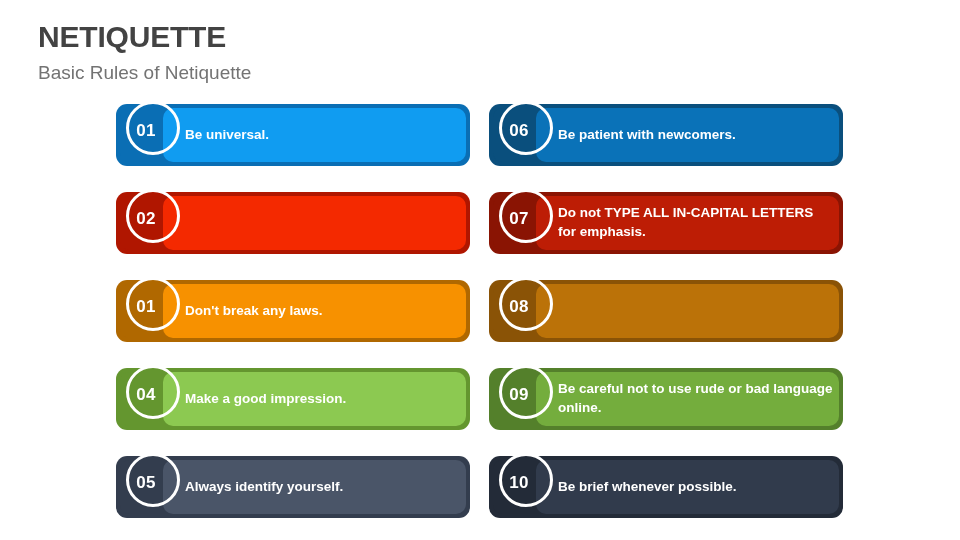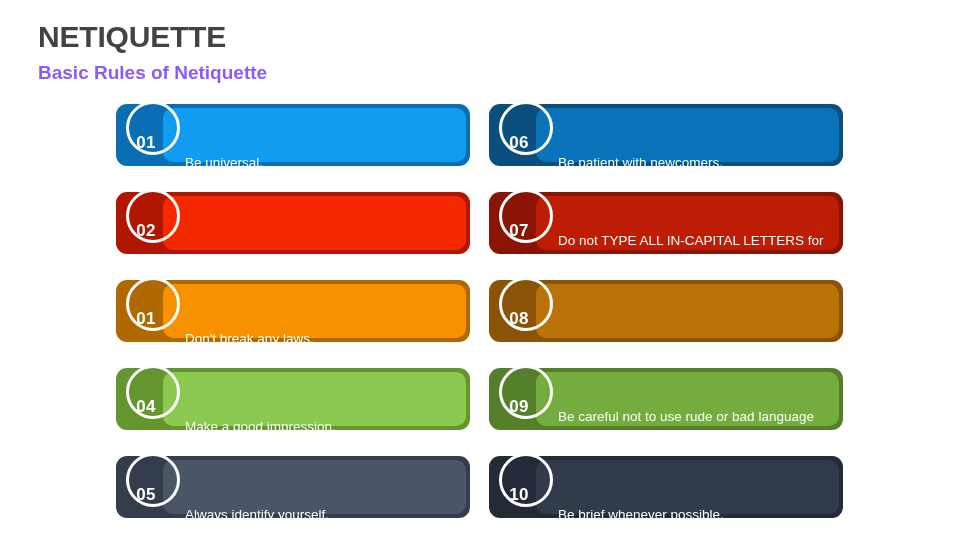--- a/index.html
+++ b/index.html
@@ -27,22 +27,22 @@
     font-size: 30px;
     font-weight: bold;
     color: #434343;
     letter-spacing: -0.2px;
     line-height: 1.1;
     margin: 0;
     white-space: nowrap;
   }
   #page-subtitle {
     font-size: 19px;
-    font-weight: bold;
-    color: #8b5cf6;
+    font-weight: normal;
+    color: #737373;
     margin: 10px 0 0 0;
     line-height: 1.1;
     white-space: nowrap;
   }
 
   
   #rules-grid {
     position: absolute;
     left: 0;
     top: 0;
@@ -106,21 +106,21 @@
     height: 54px;
     border: 3px solid #ffffff;
     border-radius: 50%;
     box-sizing: border-box;
     pointer-events: none;
   }
 
   .badge-number {
     position: absolute;
     left: 4px;
-    top: 12px;
+    top: 0px;
     width: 52px;
     height: 54px;
     display: flex;
     align-items: center;
     justify-content: center;
     color: #ffffff;
     font-size: 17px;
     font-weight: bold;
     letter-spacing: 0.3px;
   }
@@ -128,23 +128,22 @@
   .card-text {
     position: absolute;
     left: 69px;
     top: 4px;
     width: 275px;
     height: 54px;
     display: flex;
     align-items: center;
     color: #ffffff;
     font-size: 13.5px;
-    font-weight: normal;
+    font-weight: bold;
     line-height: 1.38;
-    margin-top: 28px;
   }
 </style>
 </head>
 <body style="background: rgb(255, 255, 255);">
 
 <div id="header">
   <h1 id="page-title">NETIQUETTE</h1>
   <p id="page-subtitle">Basic Rules of Netiquette</p>
 </div>
 

